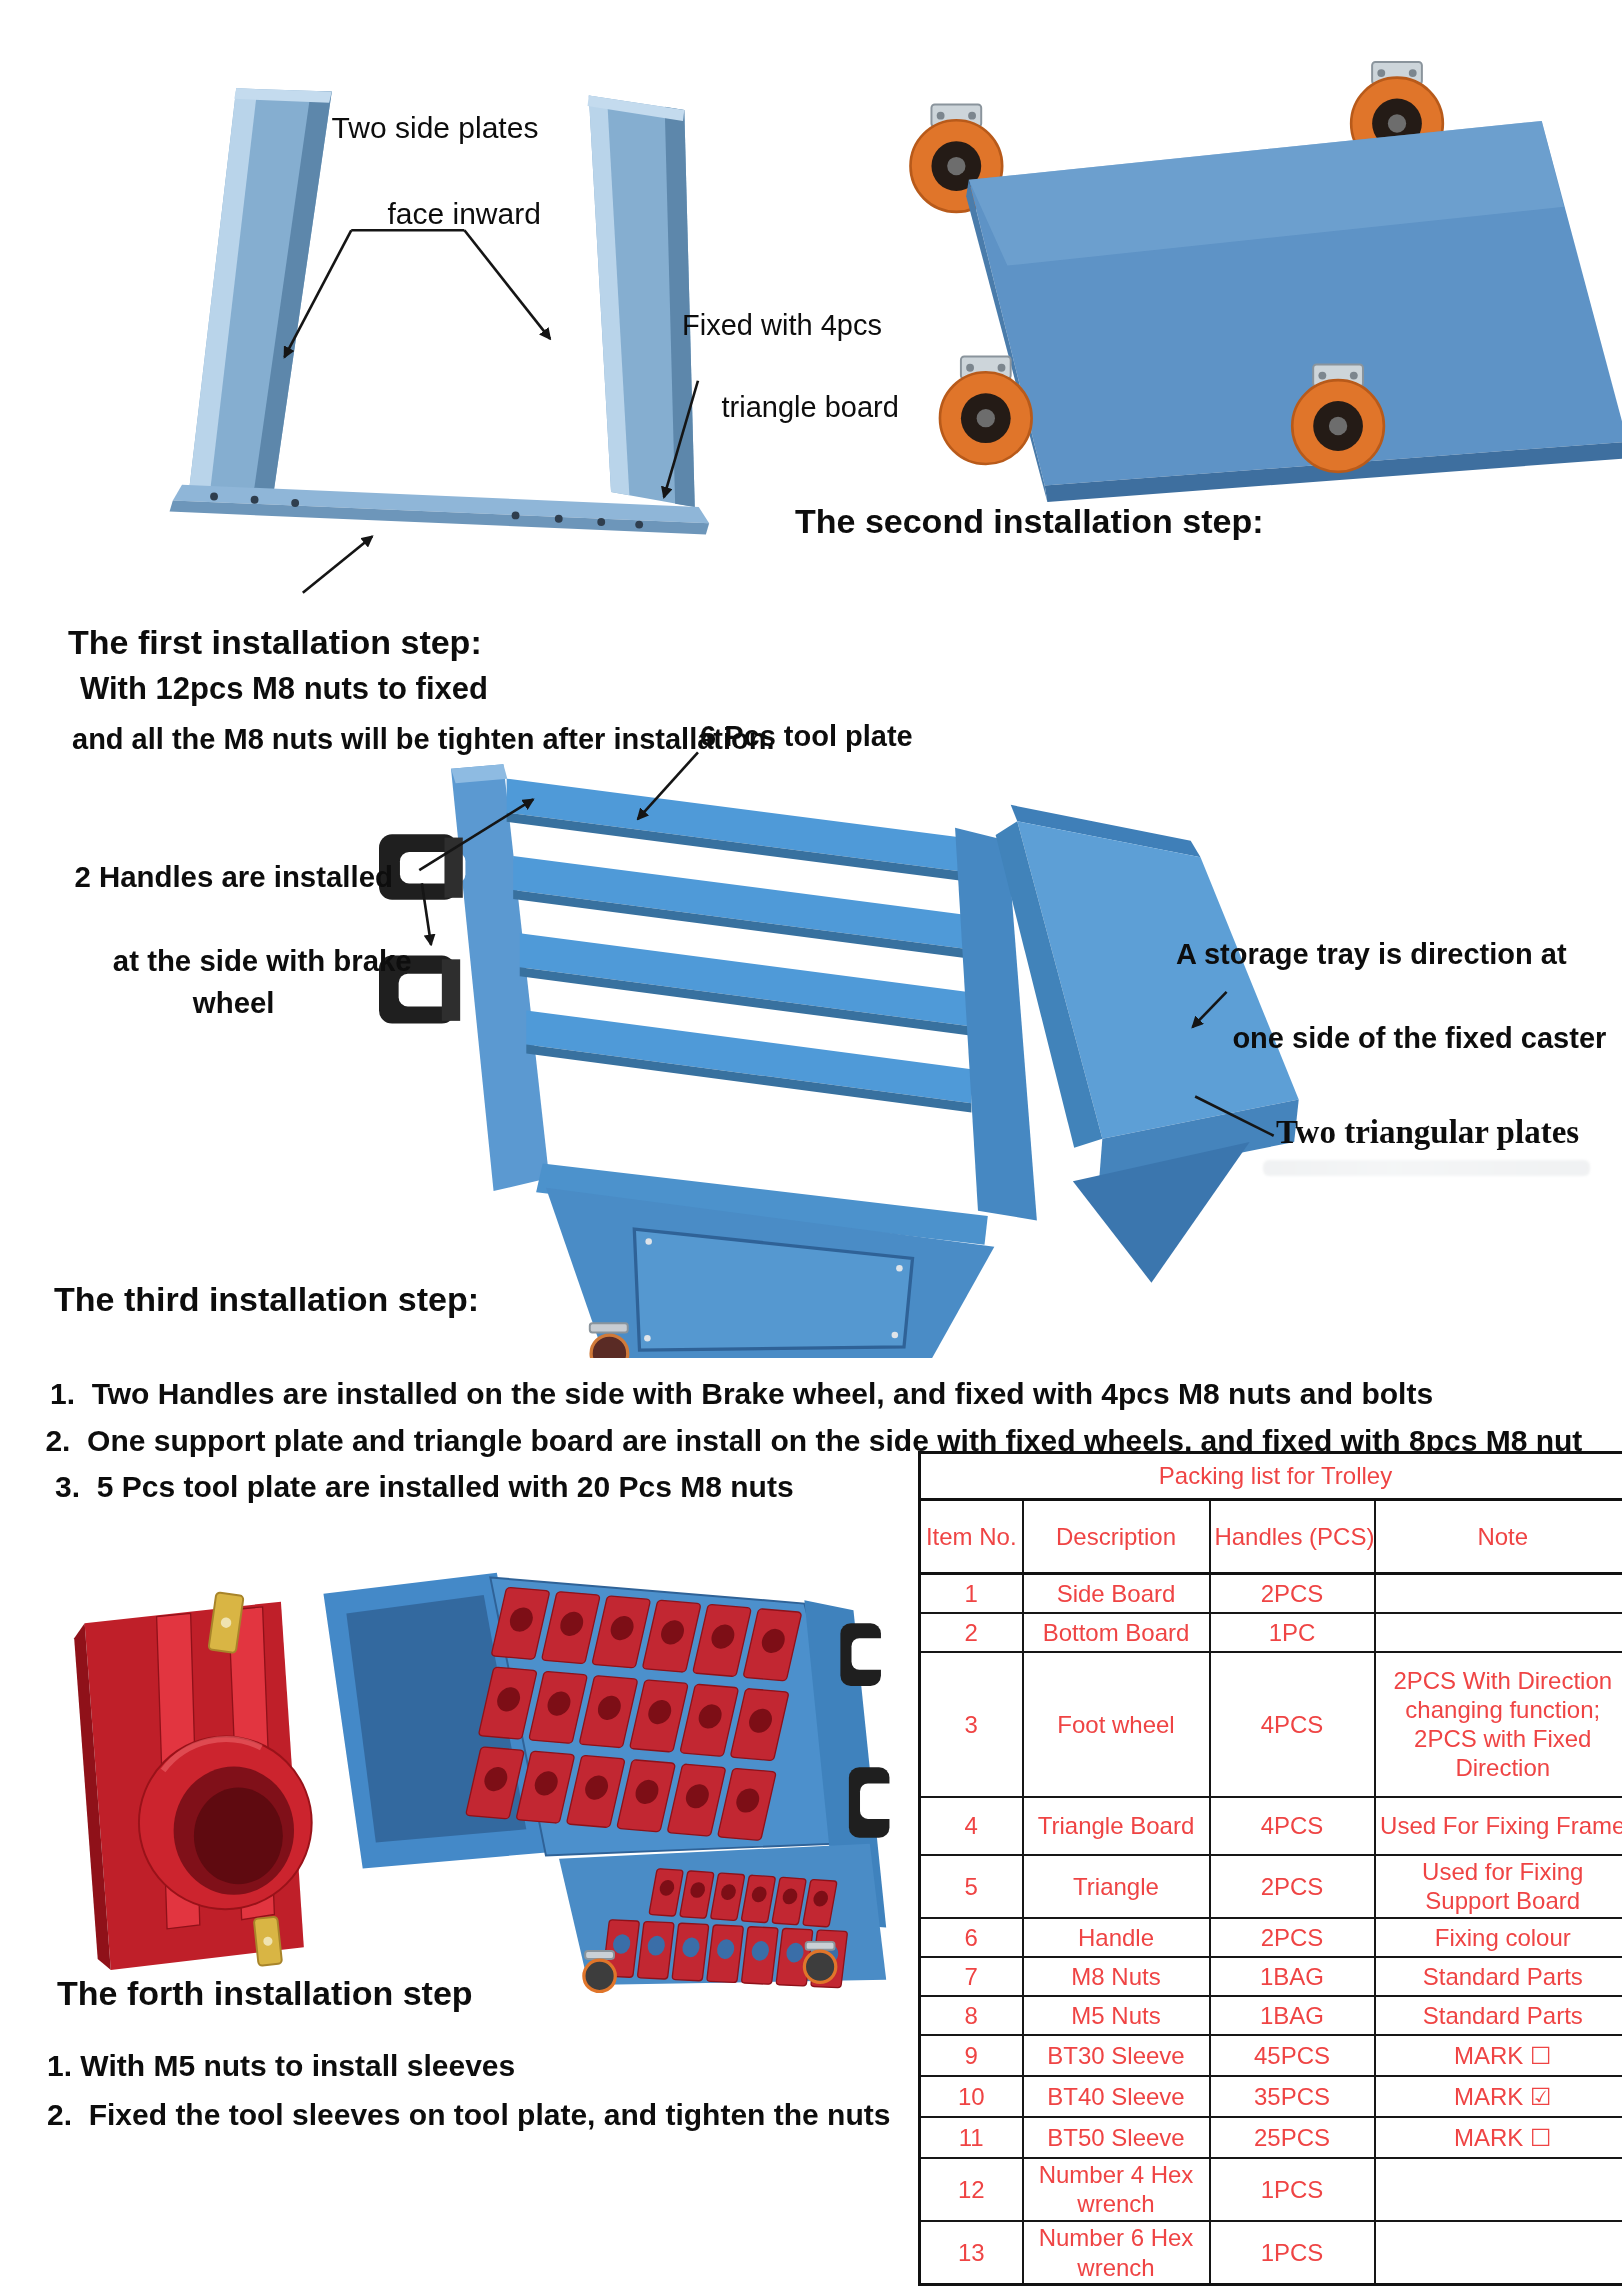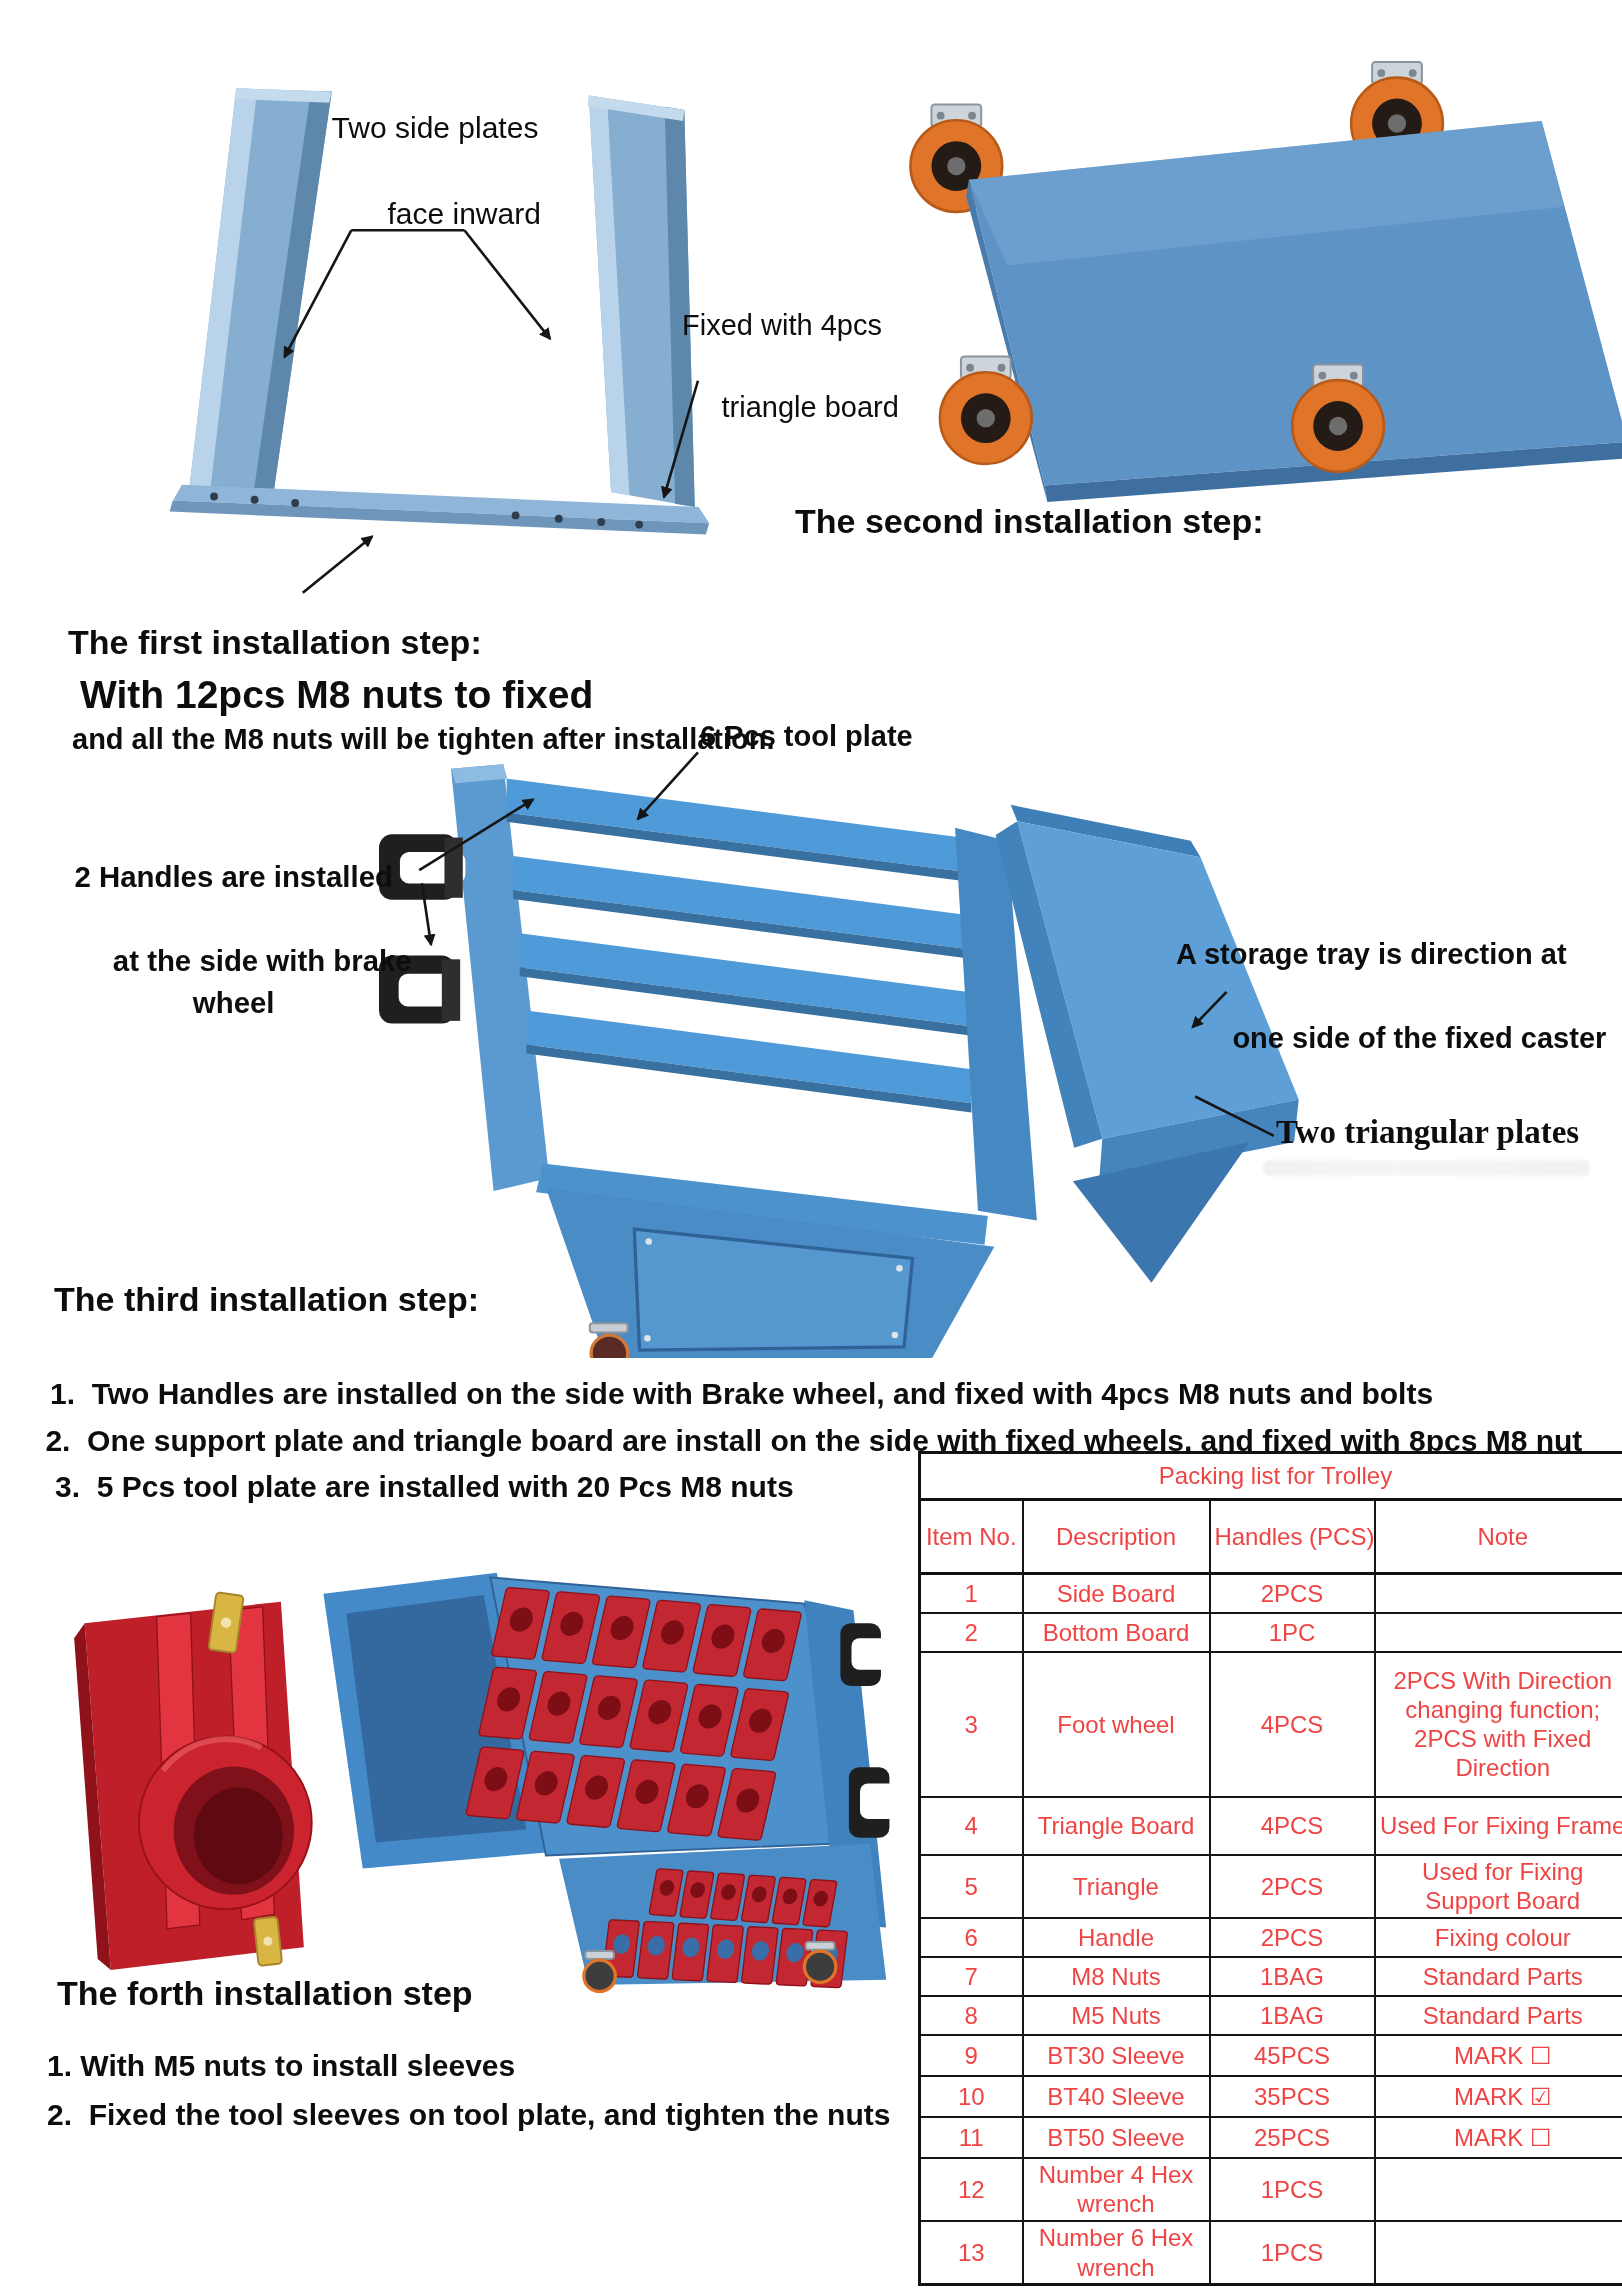--- a/index.html
+++ b/index.html
@@ -268,21 +268,21 @@
 
   <div class="abs txt center" style="left:275px;top:106px;width:288px;font-size:30px;line-height:43px;"><span>Two side plates</span><br>
        <span>face inward</span></div>
 
   <div class="abs txt center" style="left:645px;top:305px;width:242px;font-size:29px;line-height:41px;"><span>Fixed with 4pcs</span><br>
        <span>triangle board</span></div>
 
 
   <div class="abs txt bold" style="left:52px;top:620px;font-size:34px;">The first installation step:</div>
 
-  <div class="abs txt bold" style="left:64px;top:669px;font-size:39px;">With 12pcs M8 nuts to fixed</div>
+  <div class="abs txt bold" style="left:64px;top:669px;font-size:31px;">With 12pcs M8 nuts to fixed</div>
 
   <div class="abs txt bold" style="left:56px;top:720px;font-size:29px;">and all the M8 nuts will be tighten after installation.</div>
 
   <div class="abs txt bold" style="left:779px;top:499px;font-size:34px;">The second installation step:</div>
 
 
   <div class="abs txt bold" style="left:684px;top:717px;font-size:29px;">6 Pcs tool plate</div>
 
   <div class="abs txt bold center" style="left:5.2px;top:856px;width:425px;font-size:29.4px;line-height:42px;"><span>2 Handles are installed</span><br>
        <span>at the side with brake wheel</span></div>

